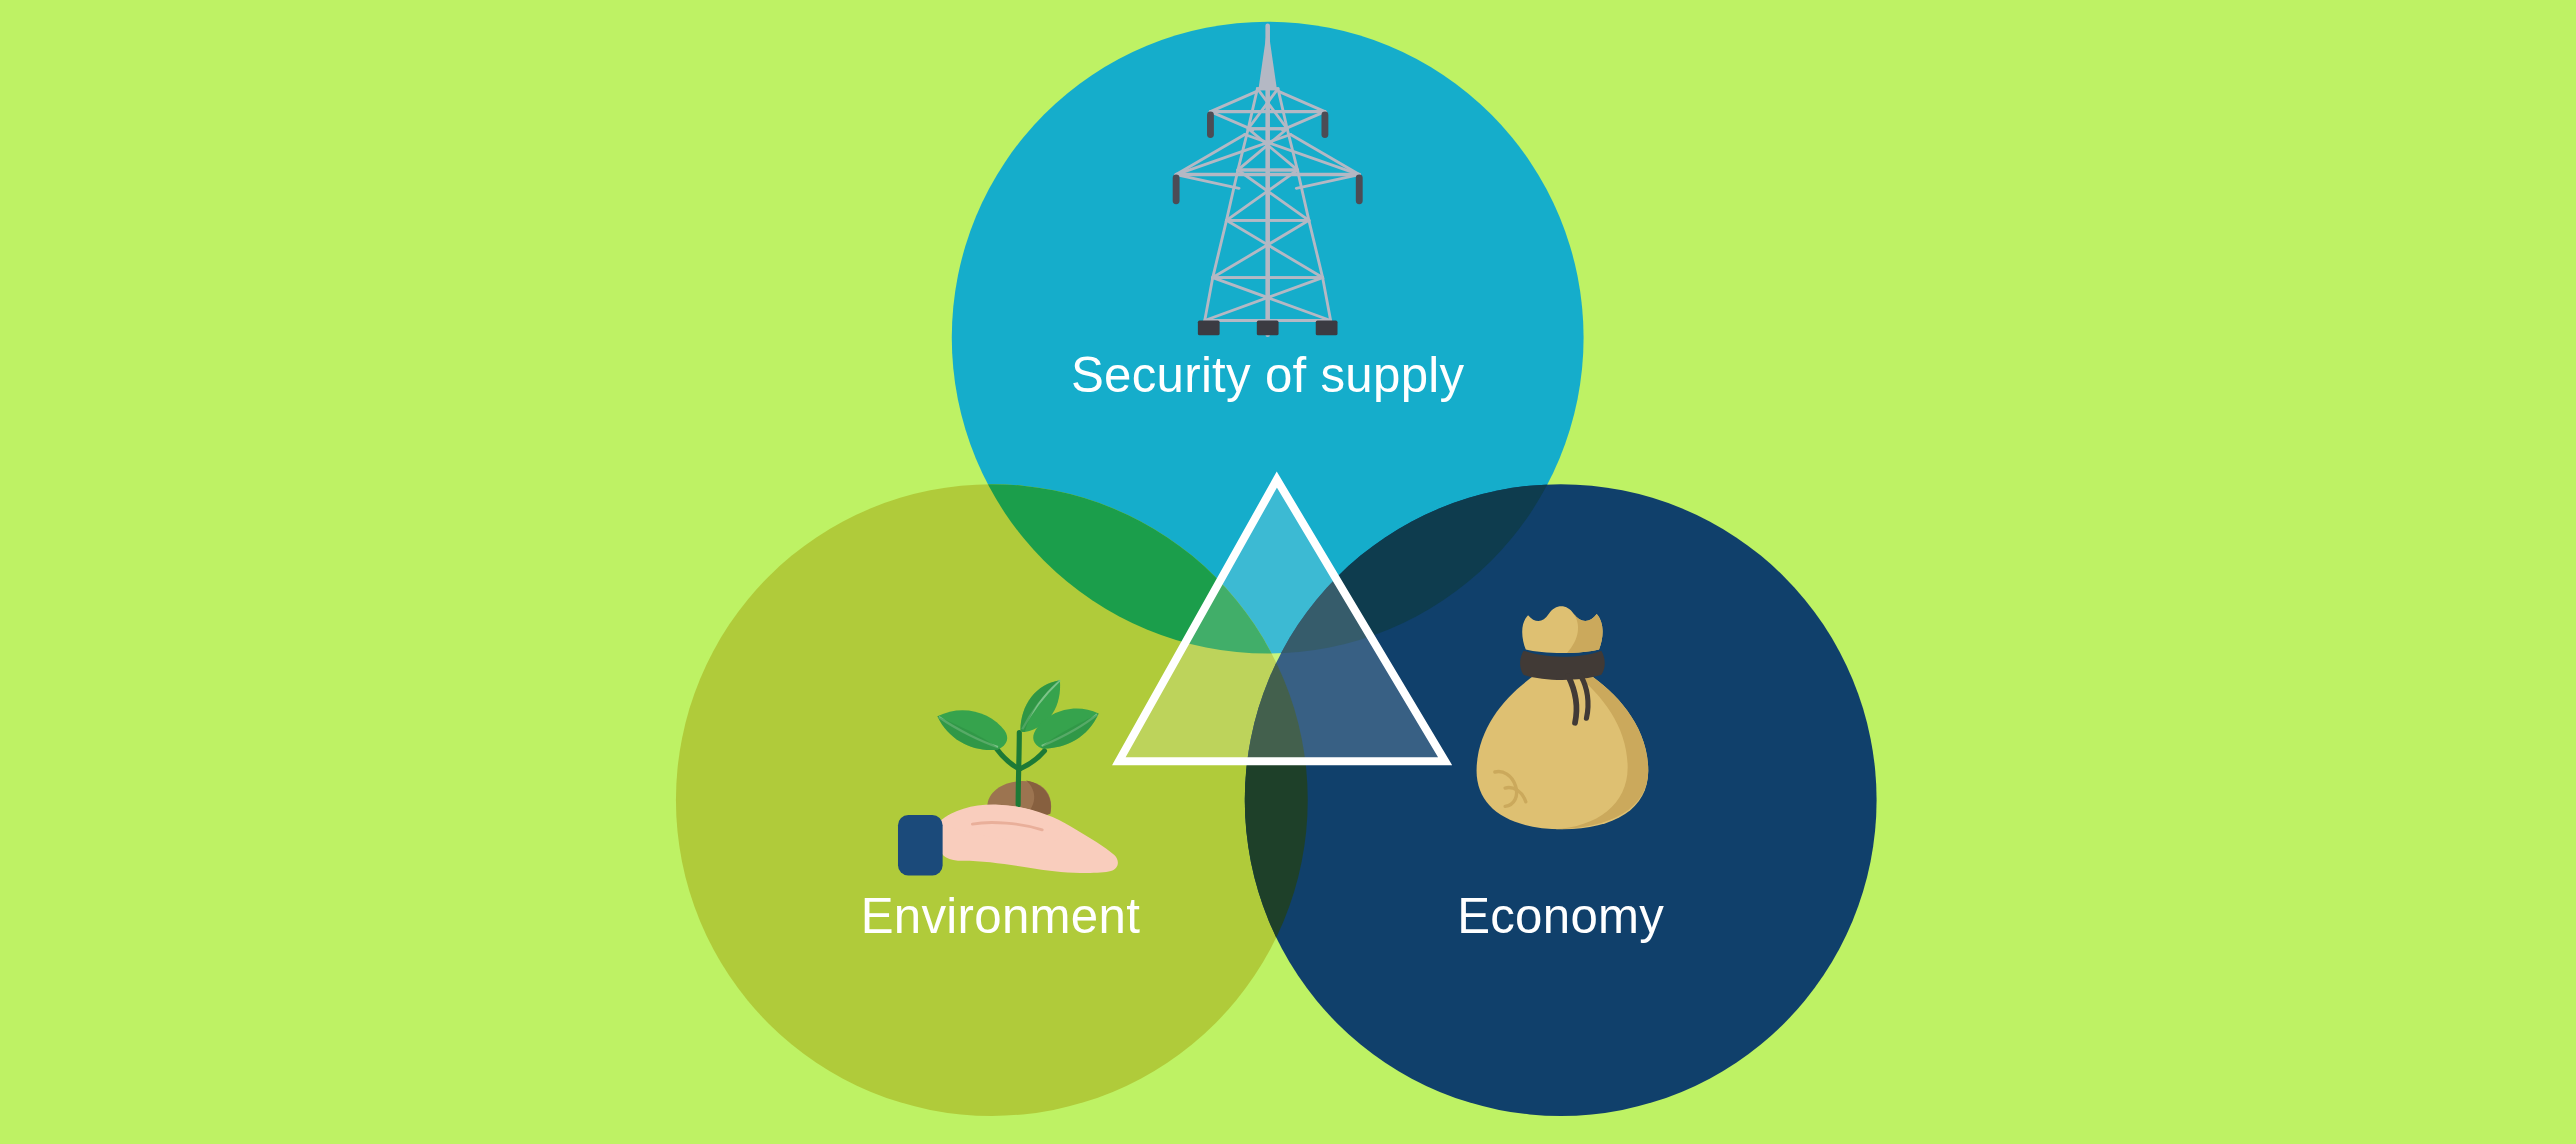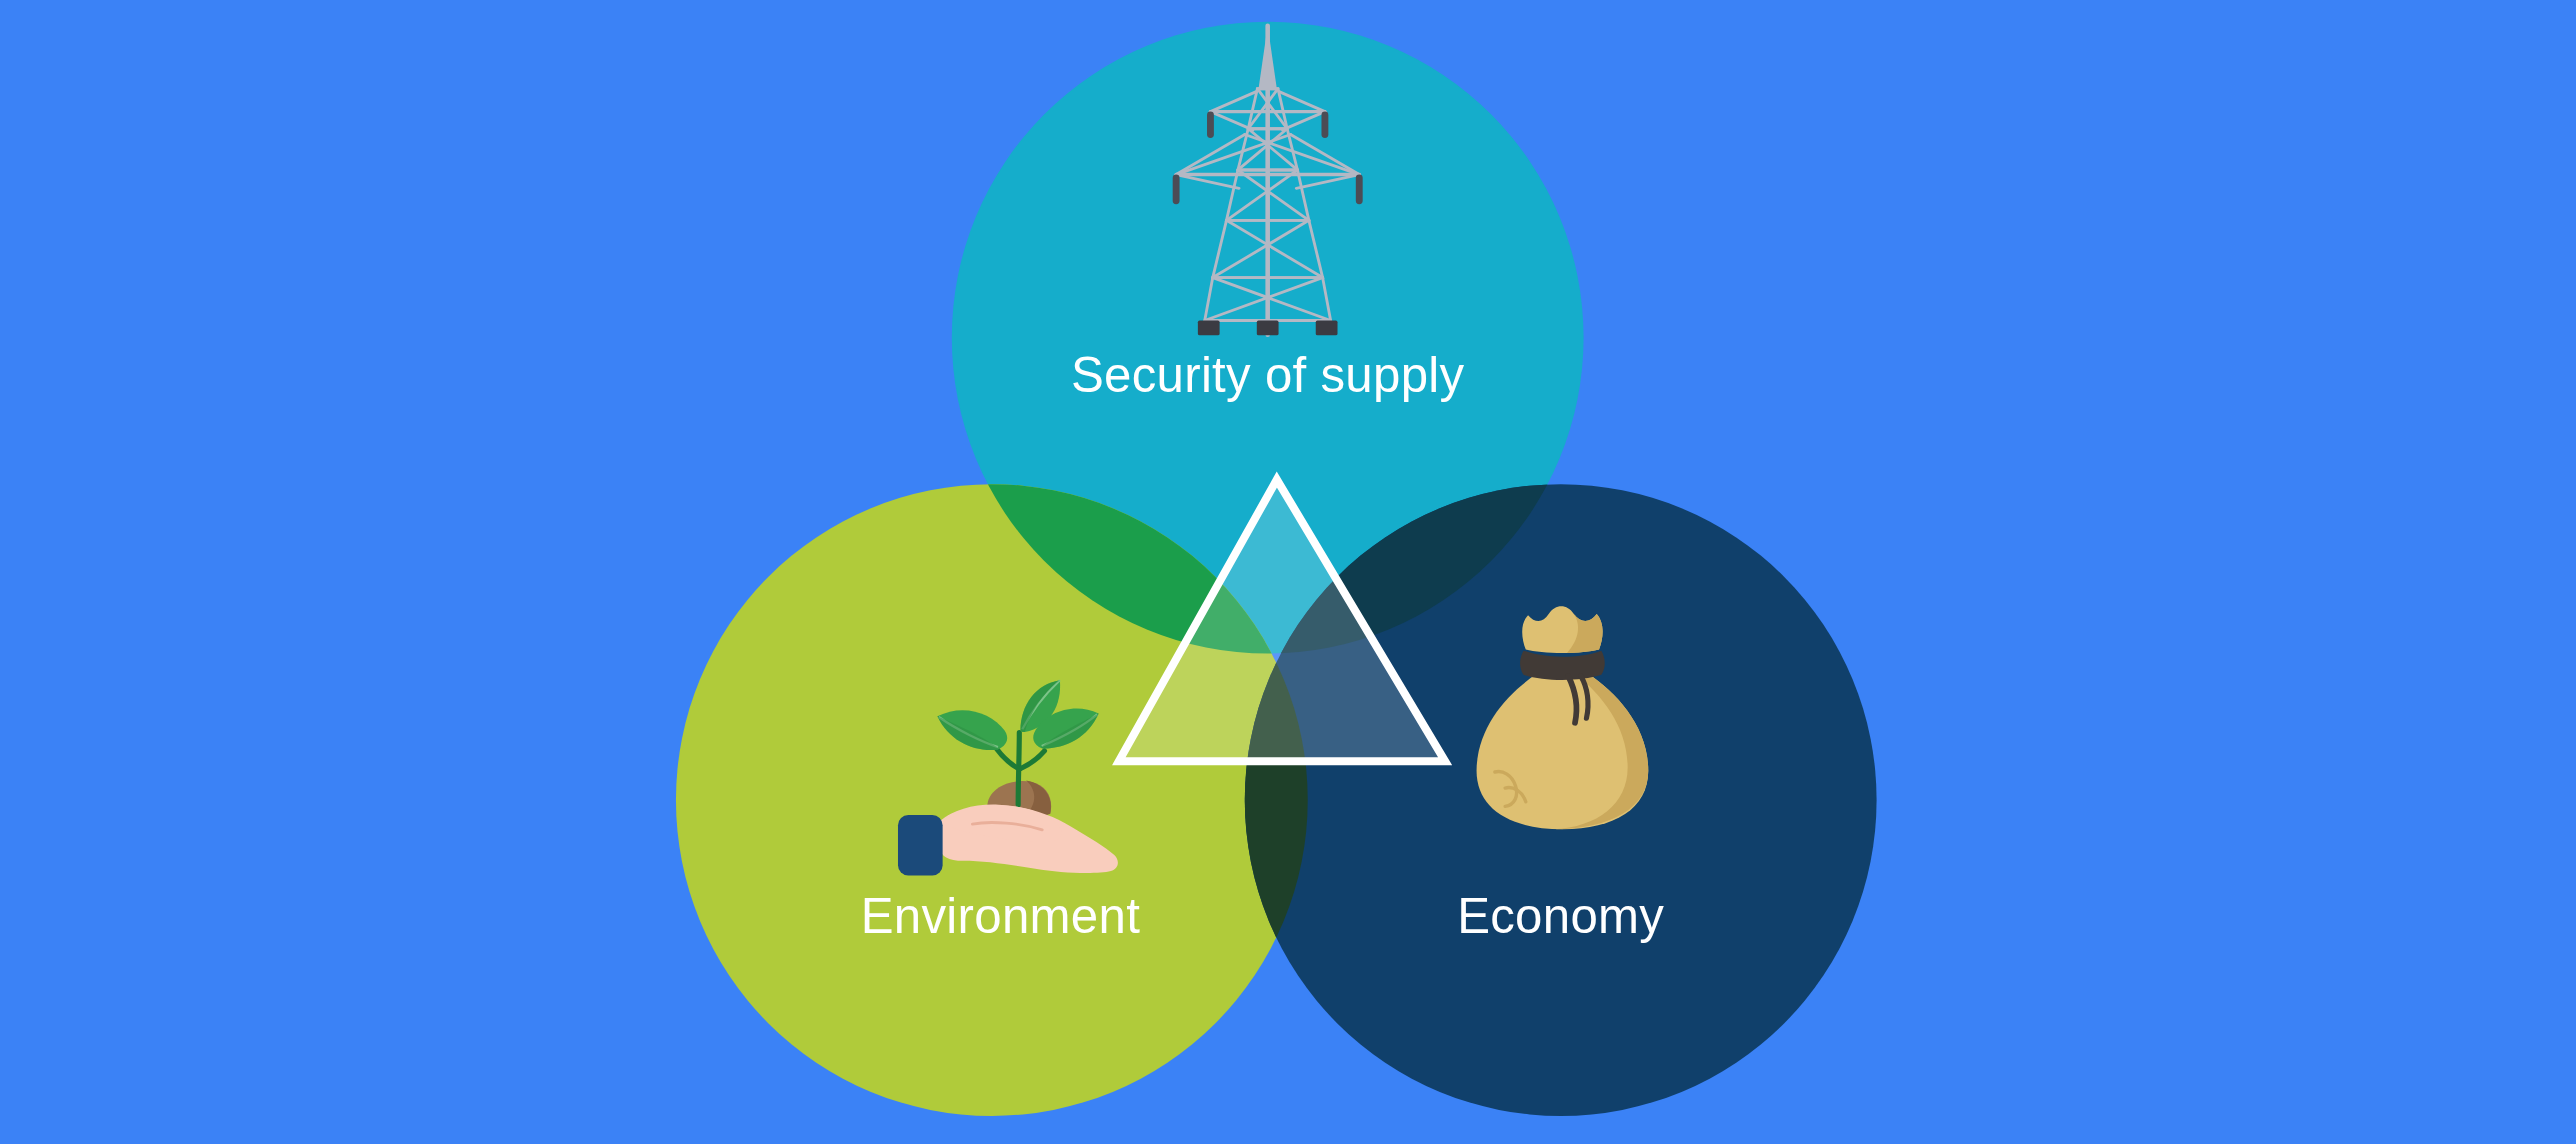--- a/index.html
+++ b/index.html
@@ -10,21 +10,21 @@
   body {
     width: 2576px;
     height: 1144px;
     overflow: hidden;
     font-family: "Liberation Sans", sans-serif;
   }
   #venn-stage {
     position: relative;
     width: 2576px;
     height: 1144px;
-    background: #3b82f6;
+    background: #bef264;
   }
   #venn-svg {
     position: absolute;
     left: 0;
     top: 0;
     width: 2576px;
     height: 1144px;
     display: block;
   }
   .venn-label {

